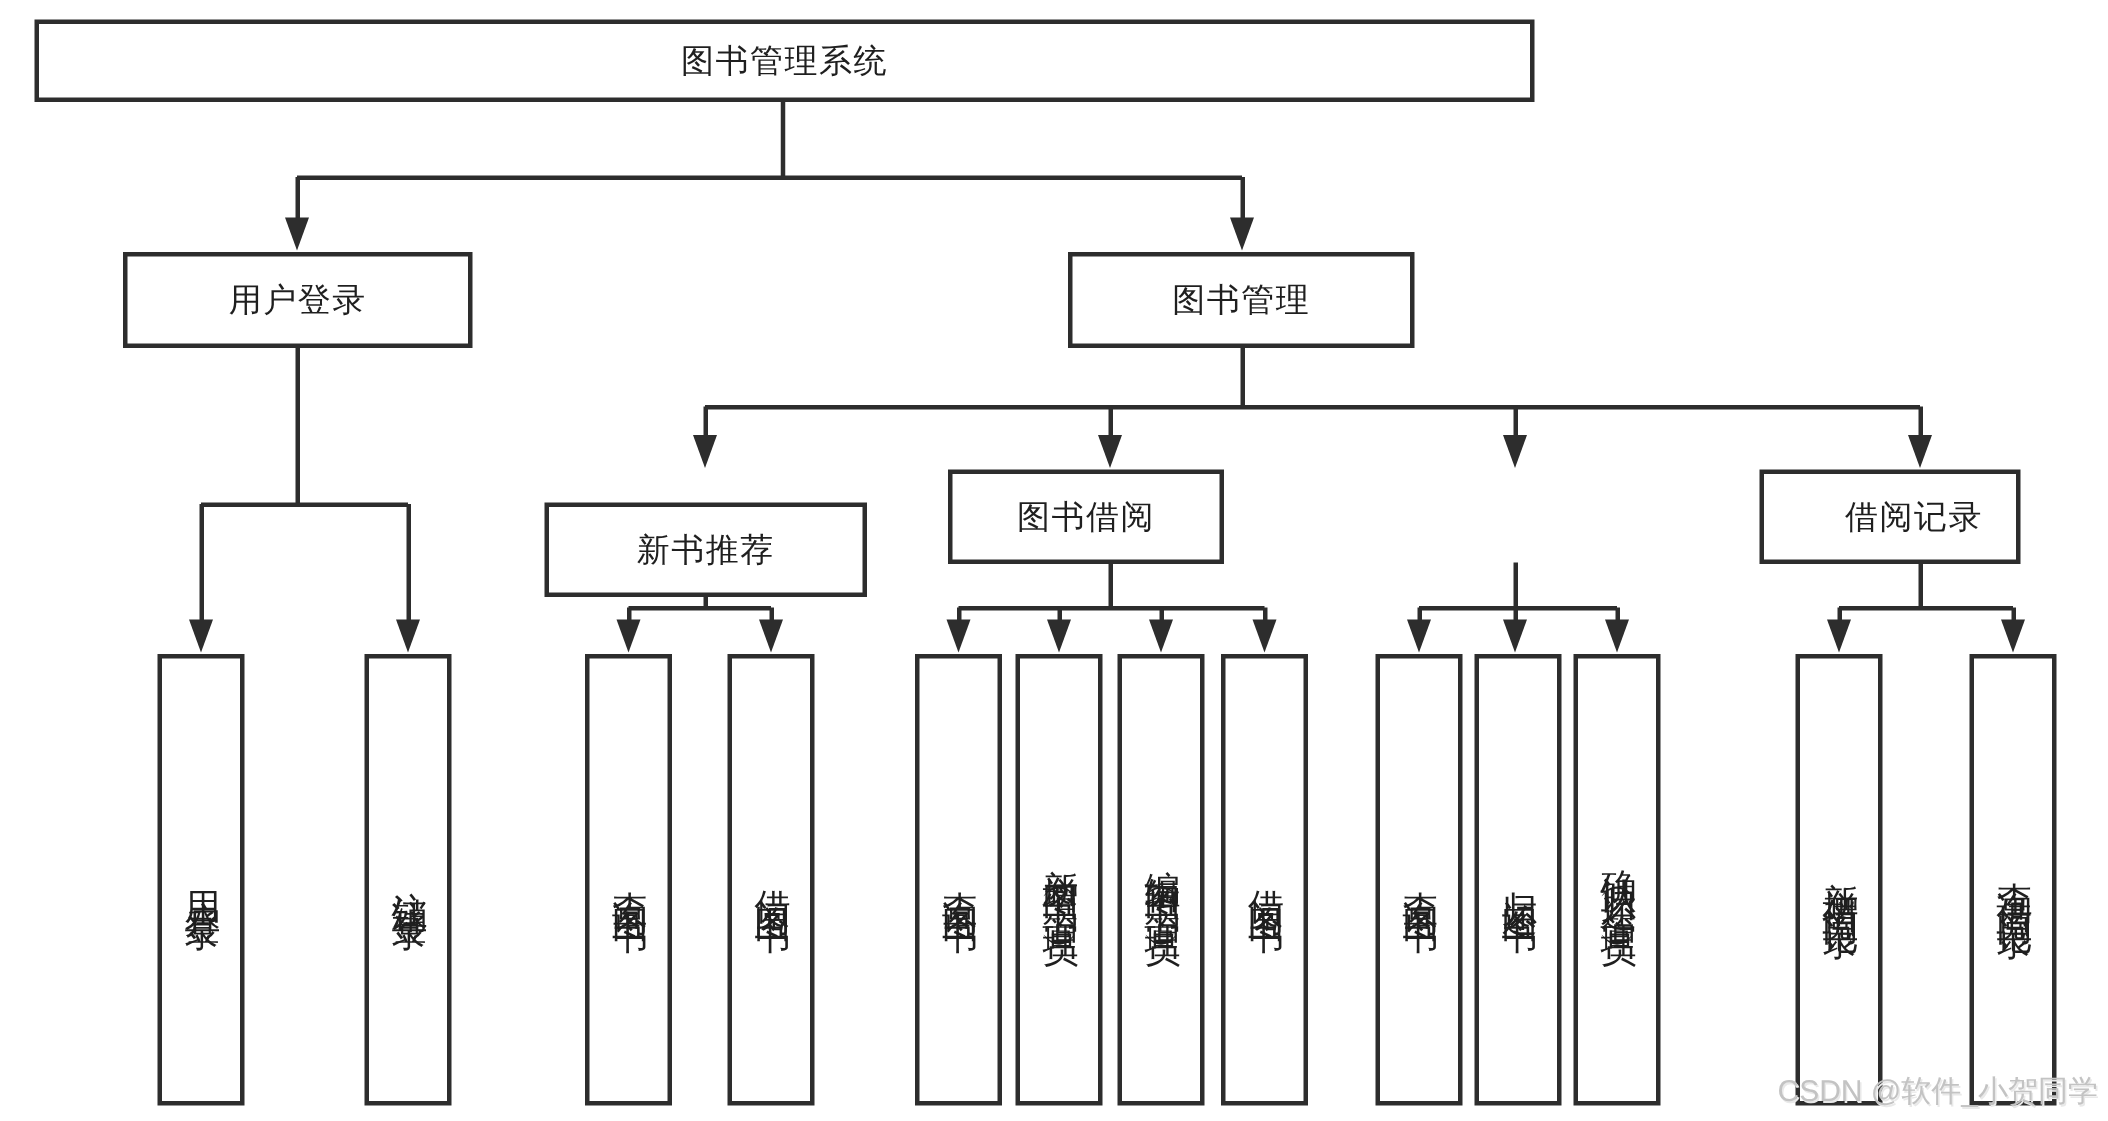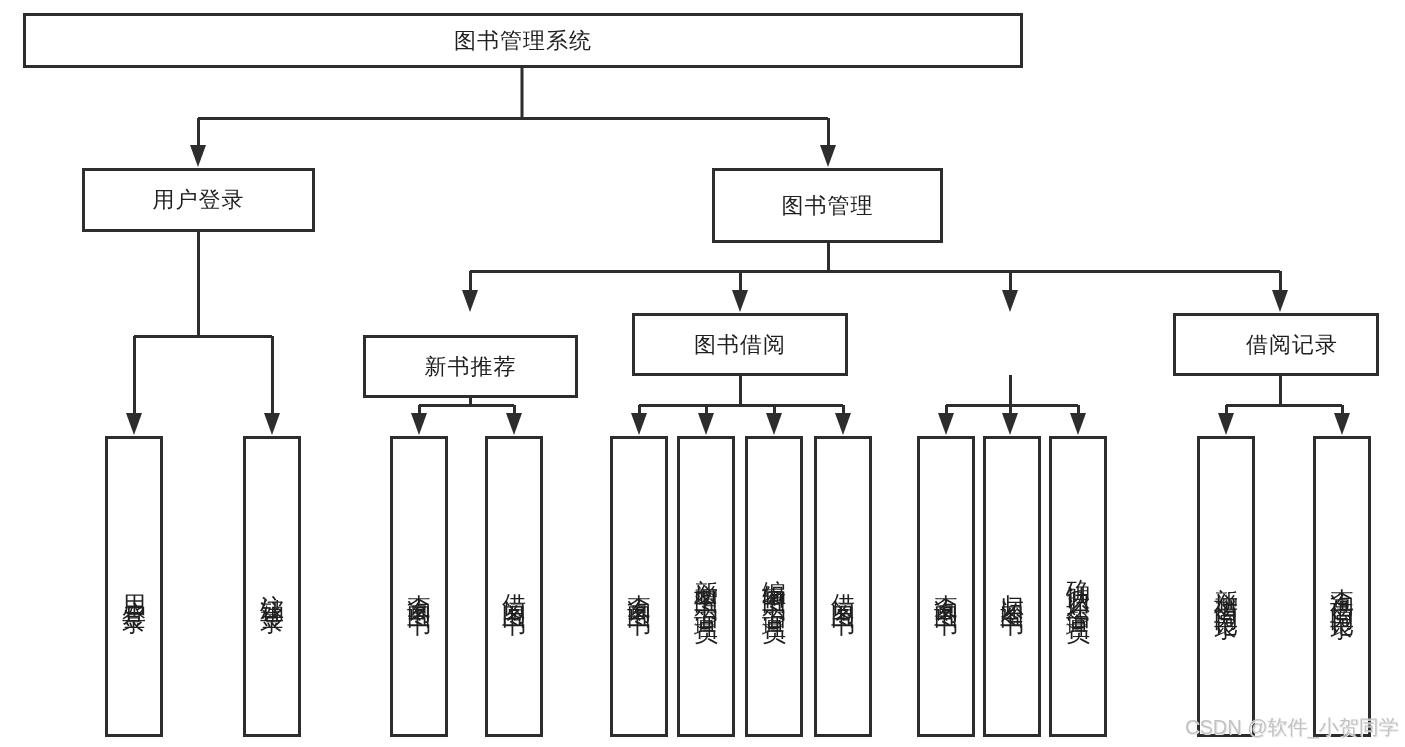--- a/index.html
+++ b/index.html
@@ -55,26 +55,26 @@
     writing-mode: vertical-rl;
     text-orientation: mixed;
     font-size: 24px;
     letter-spacing: 6px;
     line-height: 1;
     white-space: nowrap;
   }
   
   .root   { left: 23px;  top: 13px;  width: 1000px; height: 55px; }
   .l2-a   { left: 82px;  top: 168px; width: 233px;  height: 64px; }
-  .l2-b   { left: 712px; top: 168px; width: 231px;  height: 75px; }
+  .l2-b   { left: 712px; top: 168px; width: 231px;  height: 64px; }
   .l3     { top: 313px;  height: 63px; }
   .l3-a   { left: 363px; width: 215px; margin-top: 22px; }
-  .l3-b   { left: 632px; width: 216px; }
+  .l3-b   { left: 632px; width: 184px; }
   .l3-c   { left: 903px; width: 215px; }
-  .l3-d   { left: 1173px; width: 206px; padding-left: 32px; }
+  .l3-d   { left: 1173px; width: 174px; padding-left: 32px; }
   .leaf   { top: 436px; height: 301px; width: 58px; }
   .lf1  { left: 105px; }
   .lf2  { left: 243px; }
   .lf3  { left: 390px; }
   .lf4  { left: 485px; }
   .lf5  { left: 610px; }
   .lf6  { left: 677px; }
   .lf7  { left: 745px; }
   .lf8  { left: 814px; }
   .lf9  { left: 917px; }

